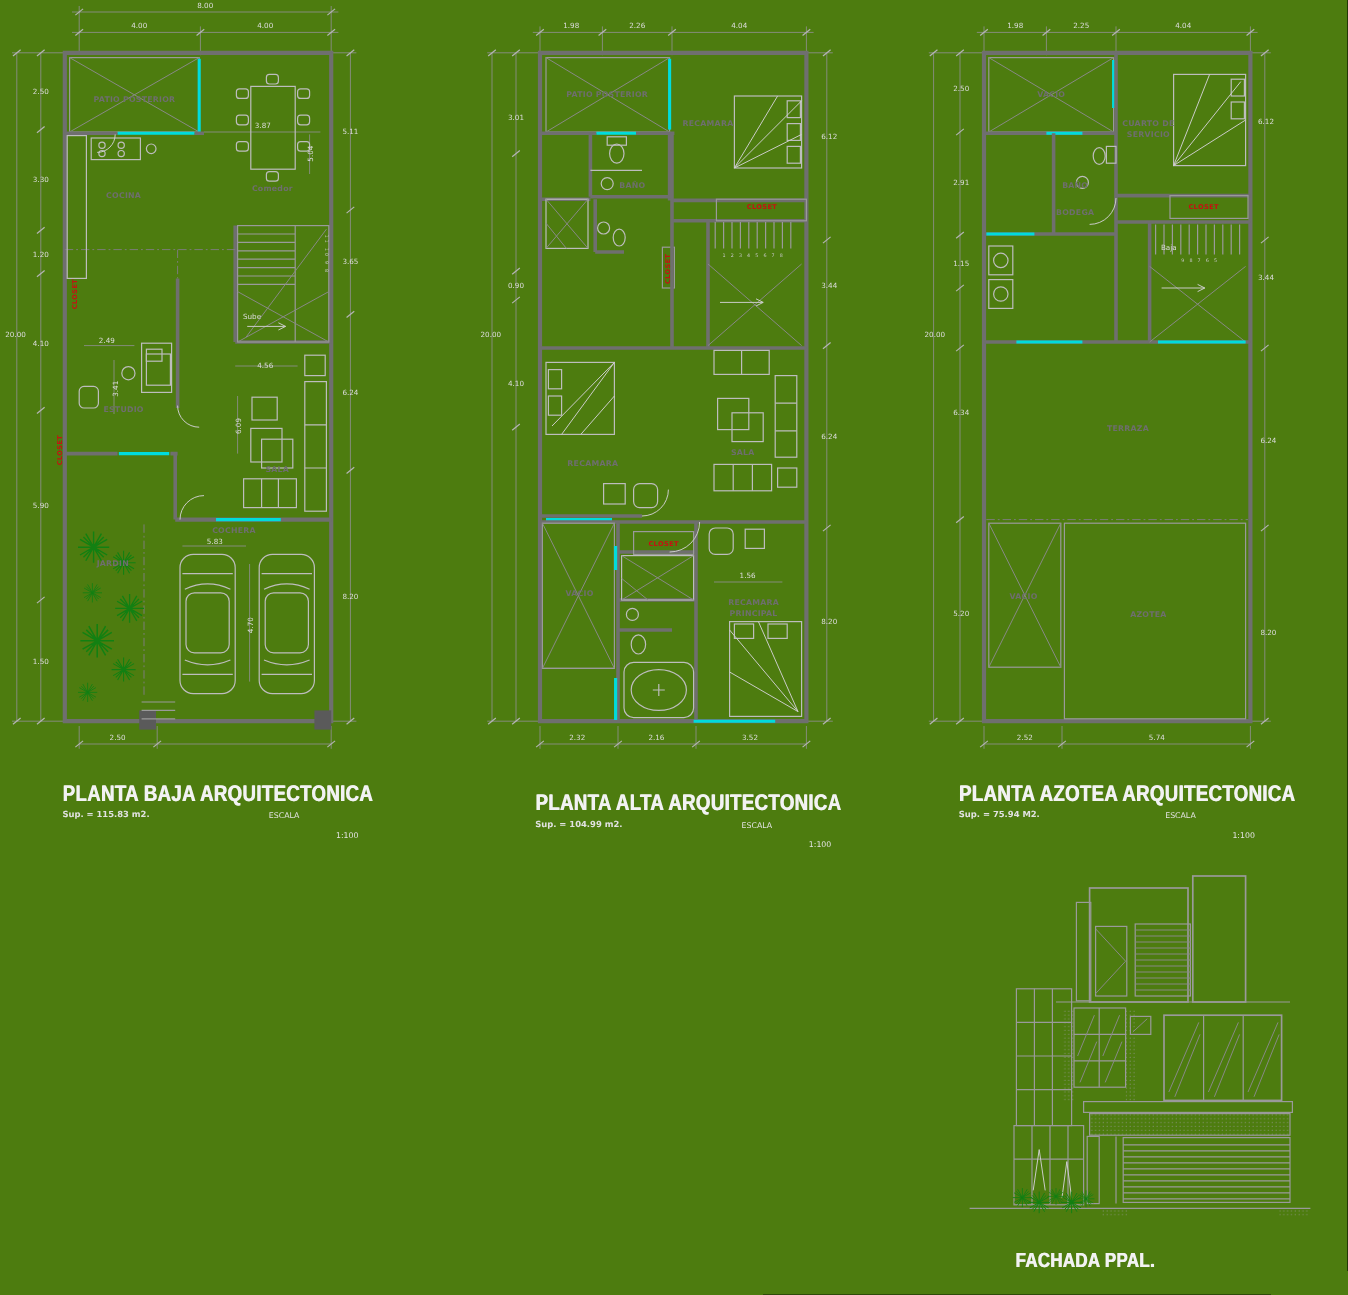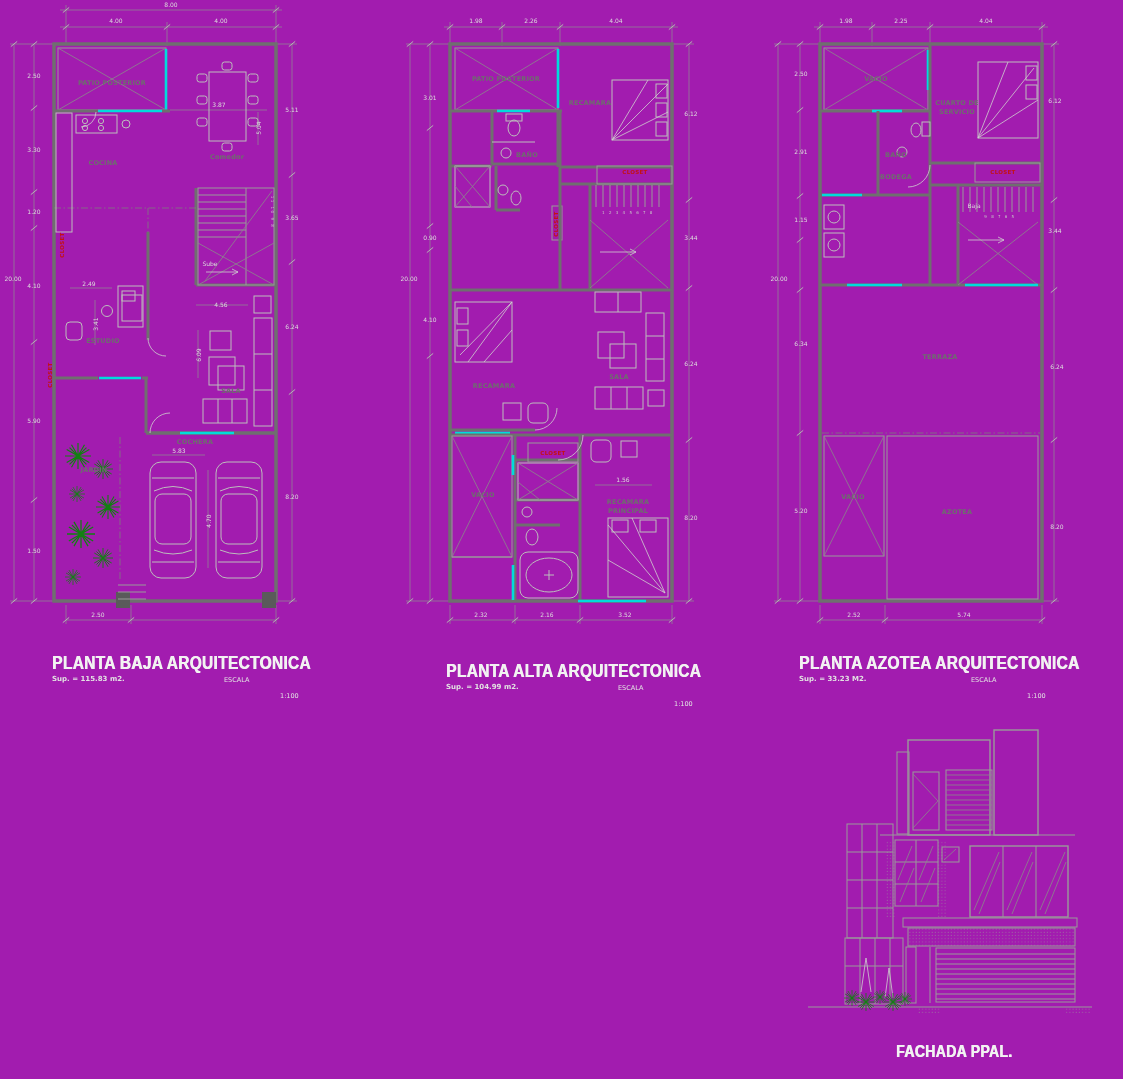--- a/index.html
+++ b/index.html
@@ -1,16 +1,16 @@
 <!DOCTYPE html>
 <html><head>
 <meta charset="utf-8">
 <style>
   html,body{margin:0;padding:0;background:#000;}
-  #canvas{position:relative;width:1123px;height:1079px;background:#a21caf;overflow:hidden;
+  #canvas{position:relative;width:1123px;height:1079px;background:#4d7c0f;overflow:hidden;
           font-family:"DejaVu Sans",sans-serif;}
   svg{position:absolute;left:0;top:0;}
   
   .wall{stroke:#6f6f6f;stroke-width:3.5;fill:none;}
   .wall2{stroke:#6f6f6f;stroke-width:3;fill:none;}
   .thin{stroke:#9a9a9a;stroke-width:1;fill:none;}
   .thin2{stroke:#8a8a8a;stroke-width:0.8;fill:none;}
   .furn{stroke:#bdbdbd;stroke-width:1;fill:none;}
   .furn2{stroke:#cfcfcf;stroke-width:0.8;fill:none;}
   .win{stroke:#00dcdc;stroke-width:2.6;fill:none;}
@@ -597,23 +597,23 @@
   <div class="sup-row">
     <span class="sup-val">Sup. = 104.99 m2.</span>
     <span class="escala-label">ESCALA</span>
     <span class="escala-val">1:100</span>
   </div>
 </div>
 
 <div class="title-block" style="left:799px;top:652px;text-align:right;">
   <div class="plan-title">PLANTA AZOTEA ARQUITECTONICA</div>
   <div class="sup-row">
-    <span class="sup-val">Sup. = 33.23 M2.</span>
+    <span class="sup-val">Sup. = 75.94 M2.</span>
     <span class="escala-label">ESCALA</span>
     <span class="escala-val">1:100</span>
   </div>
 </div>
 
-<div class="title-block" style="left:896px;top:1042px;">
+<div class="title-block" style="left:846px;top:1042px;">
   <div class="facade-title">FACHADA PPAL.</div>
 </div>
 
 </div>
 
 </body></html>

